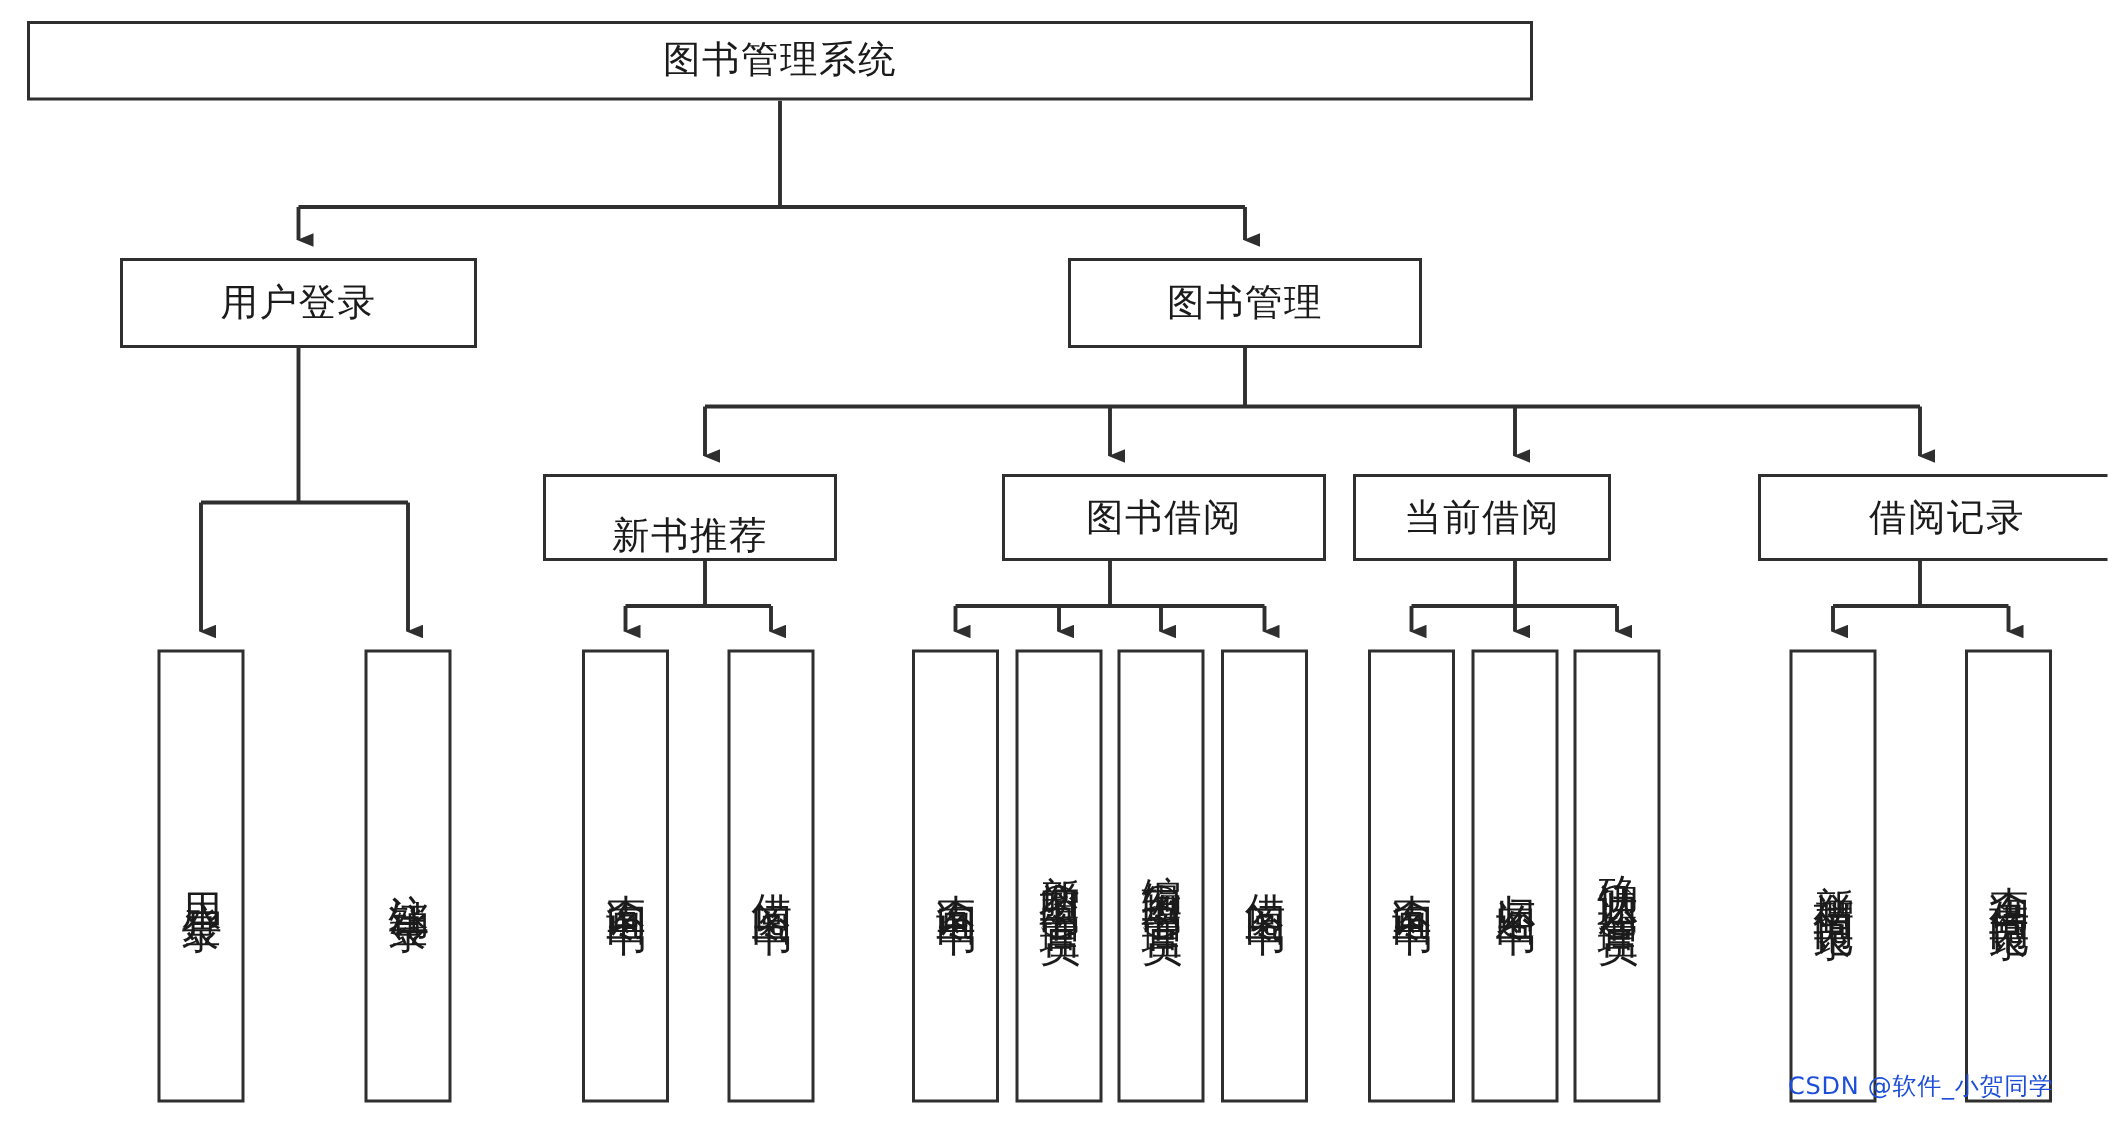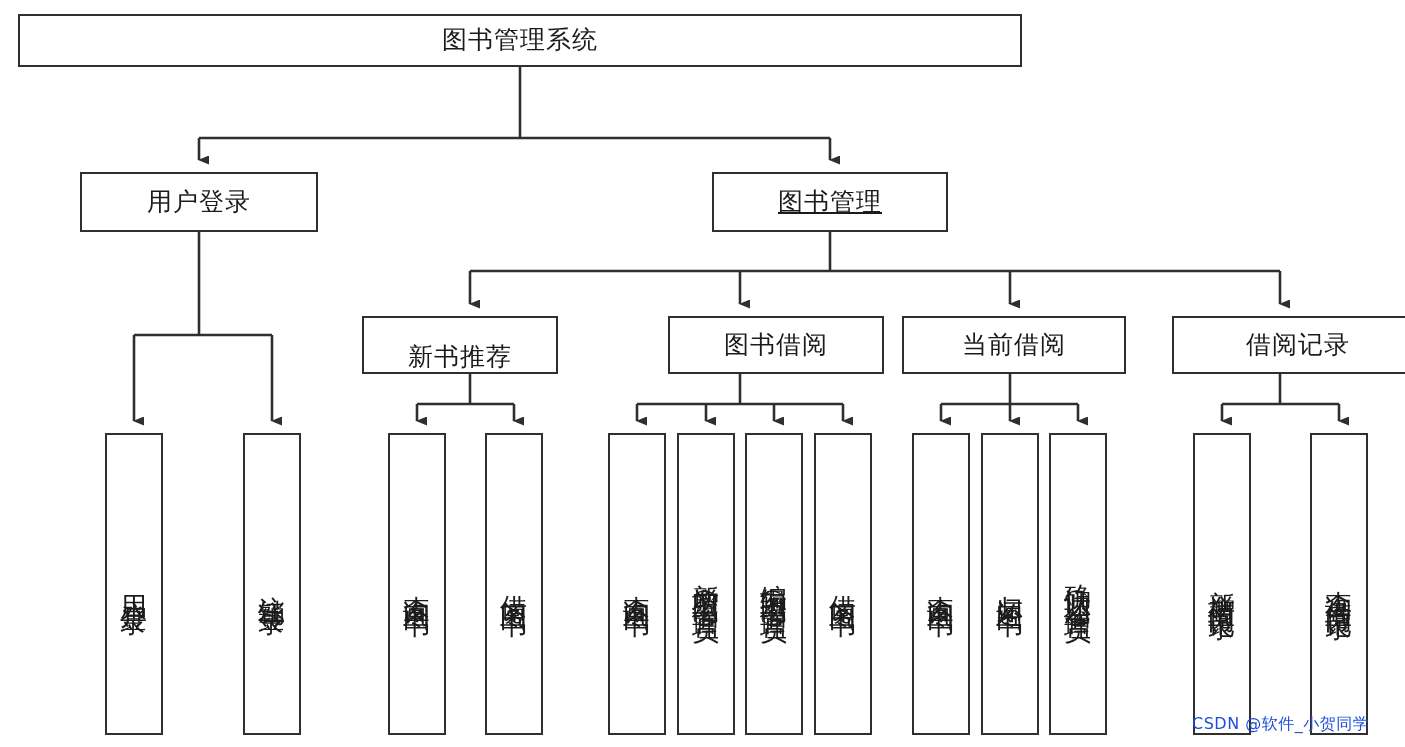--- a/index.html
+++ b/index.html
@@ -134,31 +134,31 @@
     </g>
   </svg>
 
   <div class="node h" id="node-root" style="left:18px; top:14px; width:1004px; height:53px;">
     <span class="node-label">图书管理系统</span>
   </div>
 
   <div class="node h" style="left:80px; top:172px; width:238px; height:60px;">
     <span class="node-label">用户登录</span>
   </div>
-  <div class="node h" style="left:712px; top:172px; width:236px; height:60px;text-decoration:underline;">
+  <div class="node h" style="left:712px; top:172px; width:236px; height:60px;">
     <span class="node-label">图书管理</span>
   </div>
 
   <div class="node h" style="left:362px; top:316px; width:196px; height:58px;align-items:flex-end;">
     <span class="node-label">新书推荐</span>
   </div>
   <div class="node h" style="left:632px; top:316px; width:216px; height:58px;margin-left:36px;">
     <span class="node-label">图书借阅</span>
   </div>
-  <div class="node h" style="left:902px; top:316px; width:224px; height:58px;">
+  <div class="node h" style="left:902px; top:316px; width:172px; height:58px;">
     <span class="node-label">当前借阅</span>
   </div>
   <div class="node h" style="left:1172px; top:316px; width:252px; height:58px;">
     <span class="node-label">借阅记录</span>
   </div>
 
   <div class="node v" style="left:105px; top:433px; width:58px; height:302px;">
     <span class="node-label">用户登录</span>
   </div>
   <div class="node v" style="left:243px; top:433px; width:58px; height:302px;">

